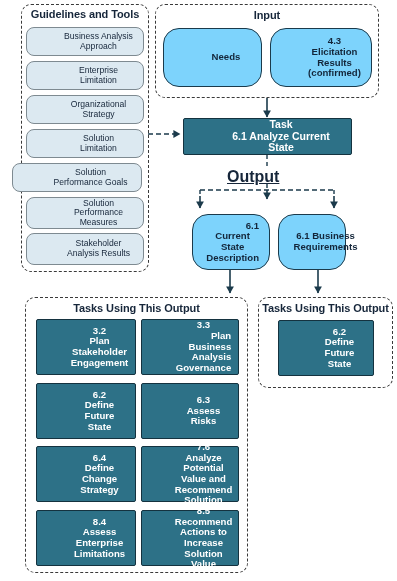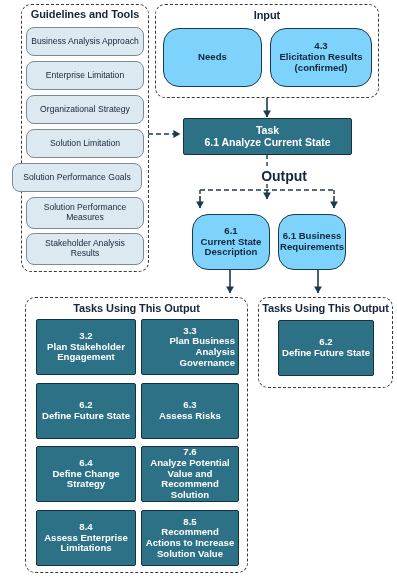--- a/index.html
+++ b/index.html
@@ -42,21 +42,21 @@
   .node {
     position: absolute;
     box-sizing: border-box;
     display: flex;
     align-items: center;
     justify-content: center;
     text-align: center;
     border-radius: 7px;
     line-height: 1.12;
   }
-  .node span.lbl { display: block; padding: 0 3px; }
+  .node span.lbl { display: block; padding: 0 10px; margin-left: 27px; }
 
   
   .guide {
     background: #dce9f1;
     border: 1.3px solid #7e8a91;
     border-radius: 8px;
     color: #16263a;
     font-size: 8.6px;
     font-weight: normal;
   }
@@ -77,23 +77,24 @@
     color: #ffffff;
     font-size: 9.6px;
     font-weight: bold;
   }
   .task-main { font-size: 10.5px; }
 
   
   .conn-label {
     position: absolute;
     font-weight: bold;
-    font-size: 14px;
+    font-size: 16px;
     color: #16263a;
-    text-align: right;
+    text-align: left;
+    text-decoration: underline;
   }
   svg.edges {
     position: absolute;
     left: 0; top: 0;
     width: 397px; height: 581px;
     pointer-events: none;
   }
 </style>
 </head>
 <body>
@@ -168,21 +169,21 @@
     <span class="lbl">Elicitation Results (confirmed)</span>
   </div>
 
   <div class="node teal task-main" style="left:183px; top:118px; width:169px; height:37px; flex-direction:column;">
     <span class="lbl">Task</span>
     <span class="lbl">6.1 Analyze Current State</span>
   </div>
 
   <div class="conn-label" style="left:227px; top:168px; width:80px;">Output</div>
 
-  <div class="node blue" style="left:192px; top:214px; width:78px; height:56px; flex-direction:column;">
+  <div class="node blue" style="left:192px; top:214px; width:78px; height:56px; flex-direction:column;align-items:flex-end;">
     <span class="lbl">6.1</span>
     <span class="lbl">Current State Description</span>
   </div>
   <div class="node blue" style="left:278px; top:214px; width:68px; height:56px;">
     <span class="lbl">6.1 Business Requirements</span>
   </div>
 
   <div class="panel" style="left:25px; top:297px; width:223px; height:276px;"></div>
   <div class="panel-title" style="left:25px; top:302px; width:223px;">Tasks Using This Output</div>
 

